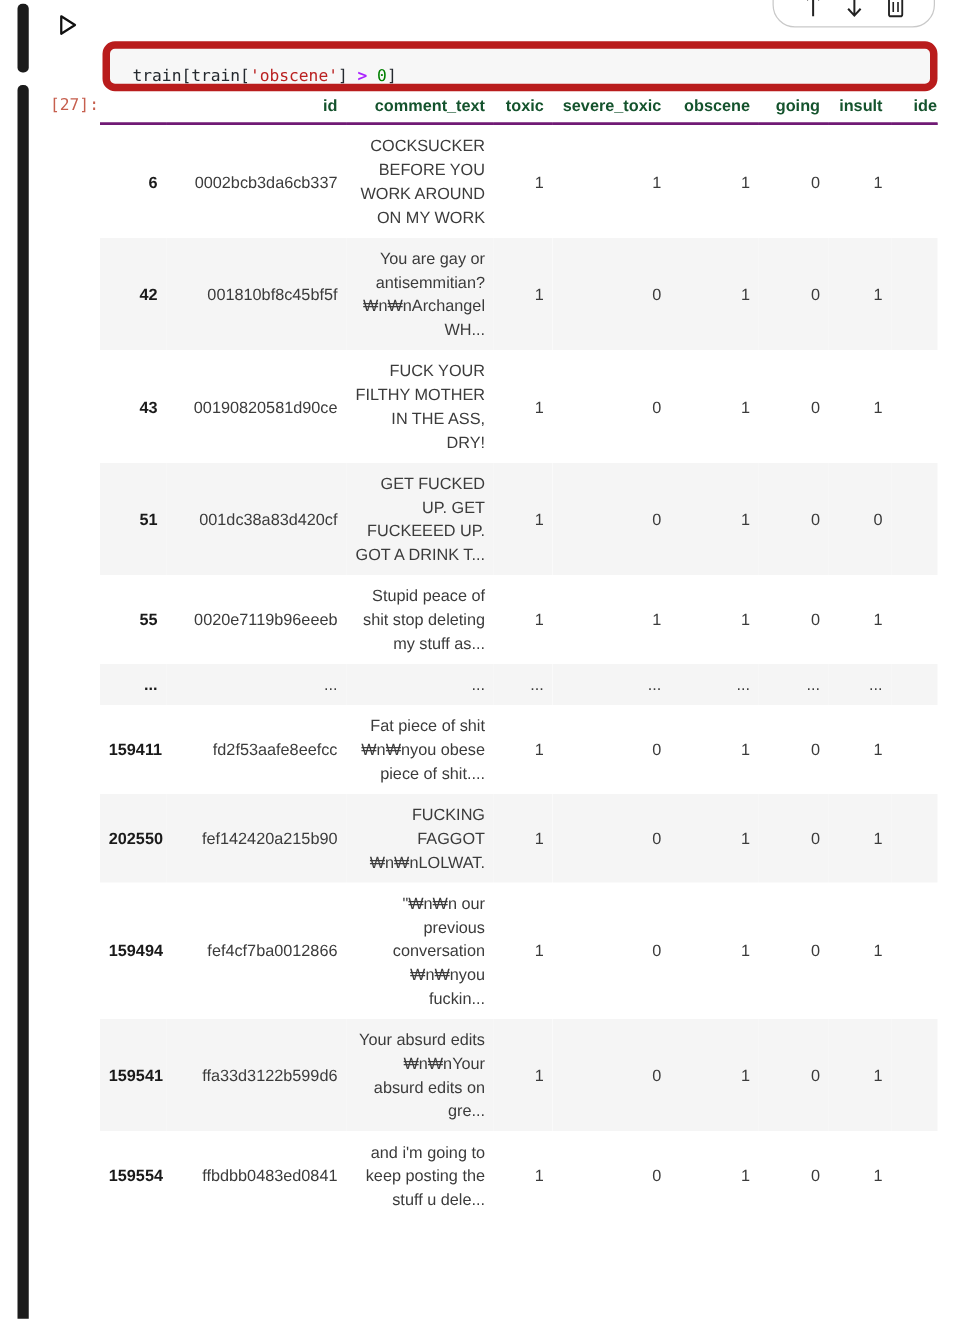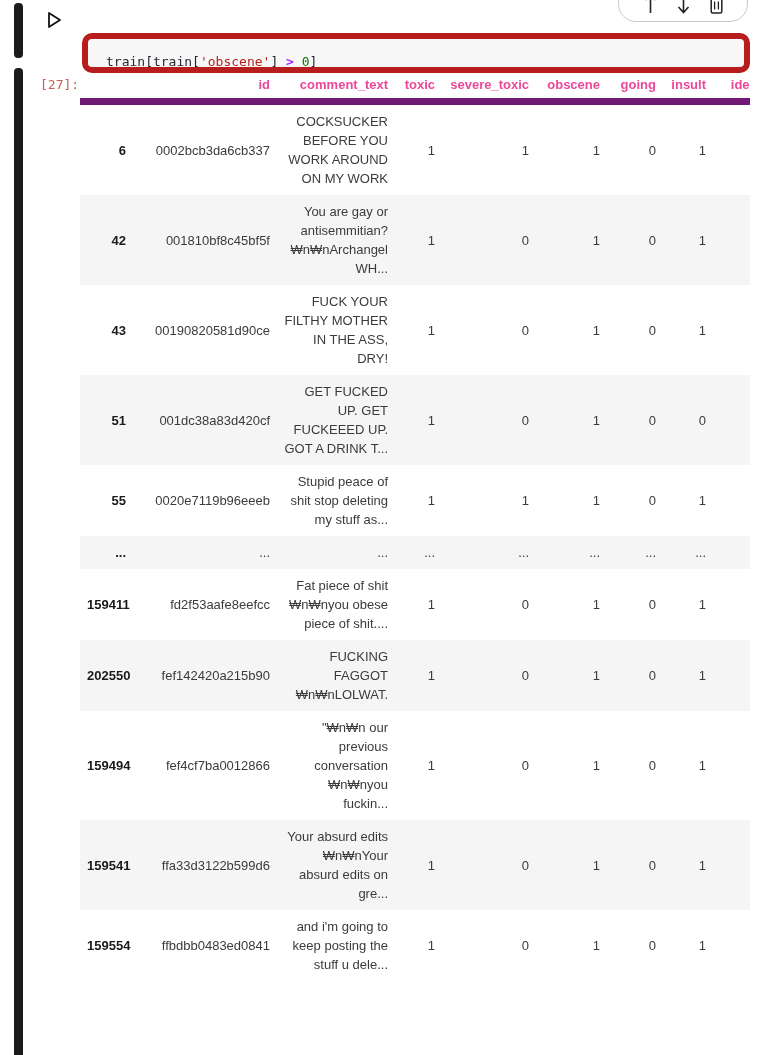--- a/index.html
+++ b/index.html
@@ -76,22 +76,22 @@
     width:738px;
     font-size:13px;
   }
   table.dataframe th, table.dataframe td{
     text-align:right;
     vertical-align:middle;
     padding:7px 7px;
     overflow:hidden;
   }
   table.dataframe thead th{
-    font-weight:bold;color:#ec4899;
-    border-bottom:7px solid #701a75;
+    font-weight:bold;color:#14532d;
+    border-bottom:2px solid #701a75;
     padding:6px 7px;
     white-space:nowrap;
   }
   table.dataframe tbody th{
     font-weight:bold;color:#1a1a1a;
   }
   table.dataframe td{
     color:#3b3b3b;
     line-height:19px;
     word-wrap:break-word;

